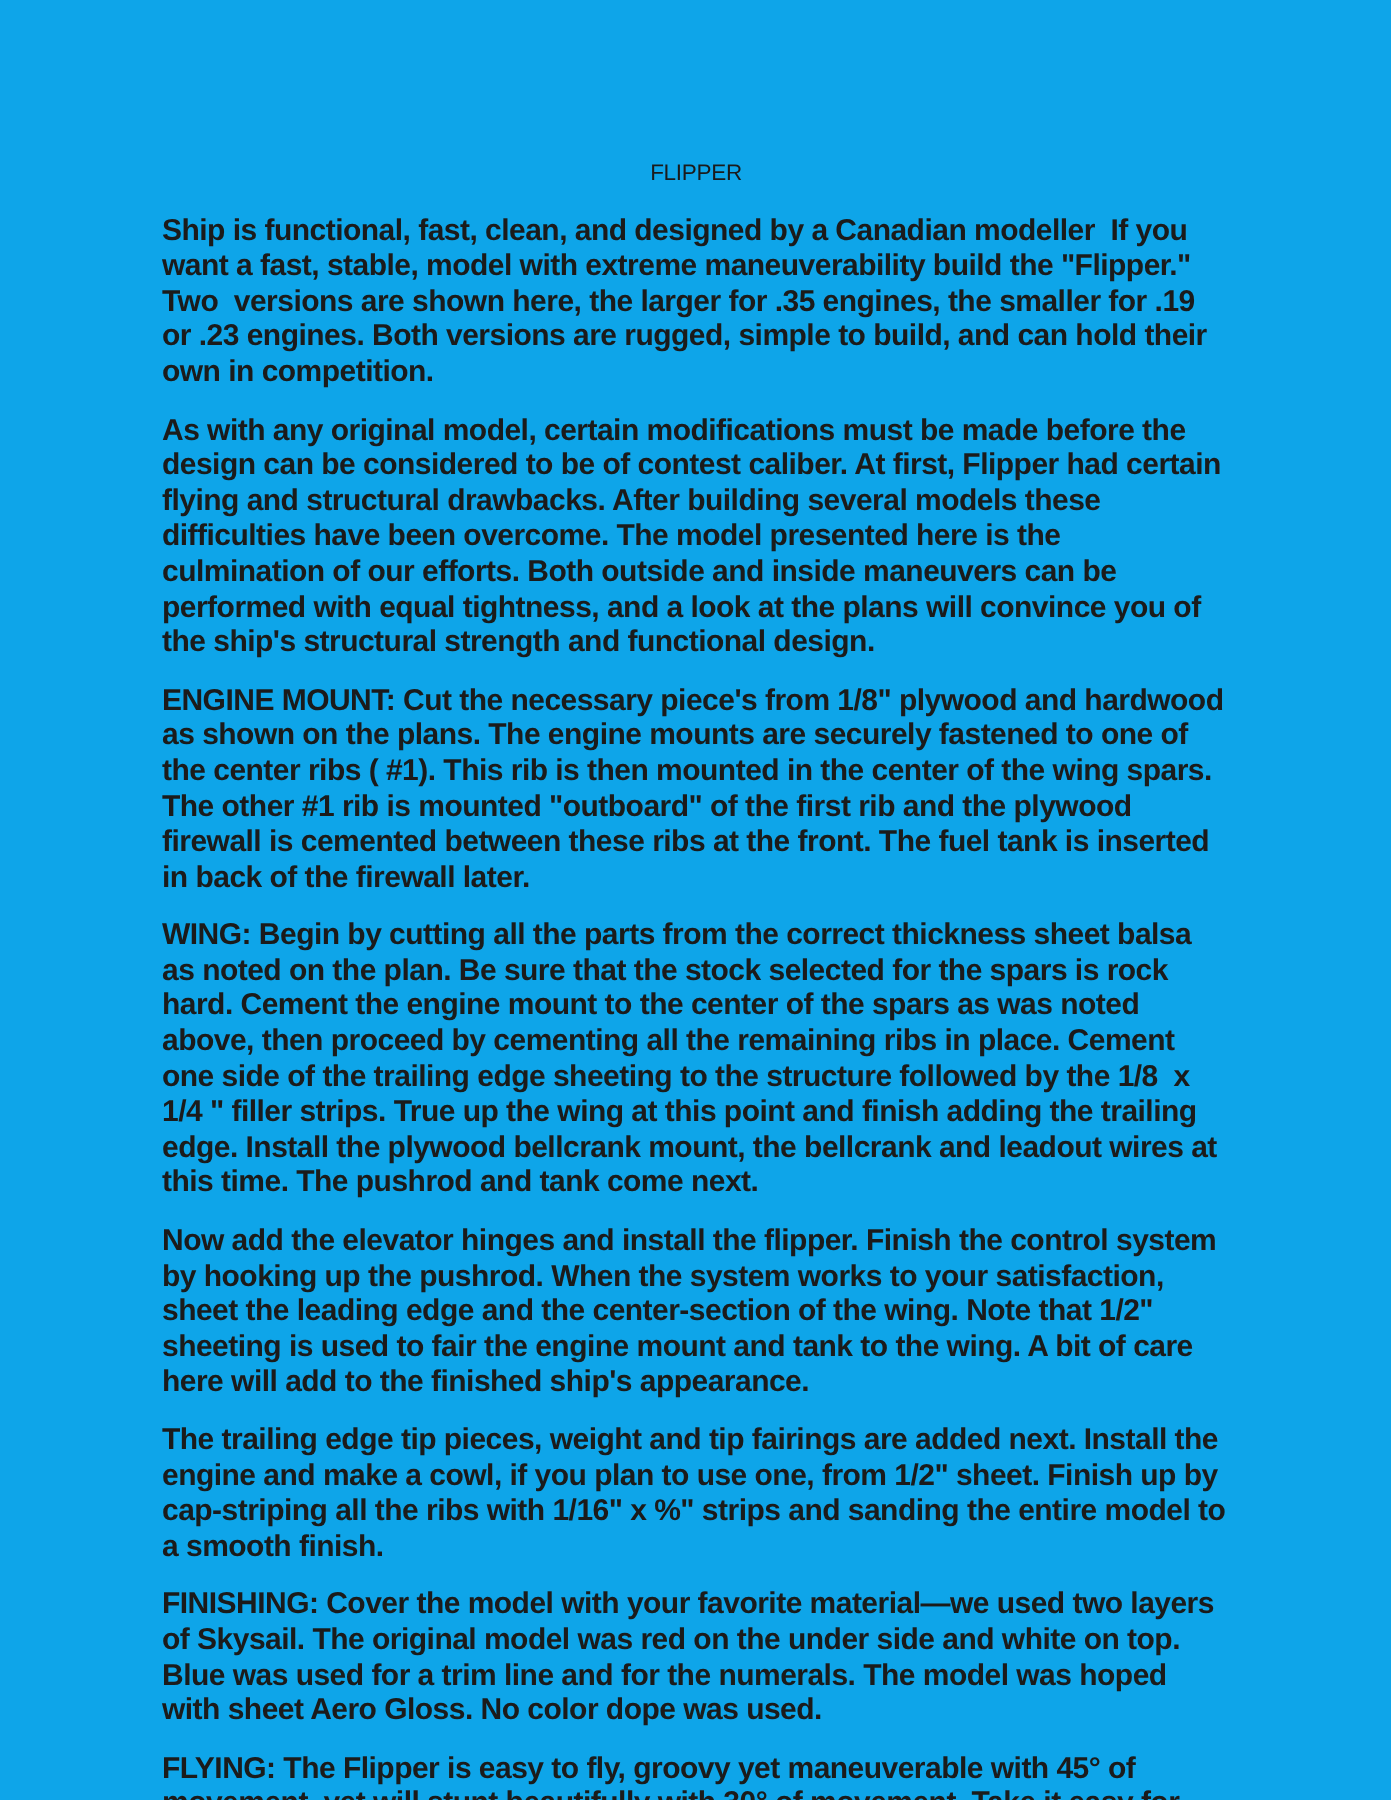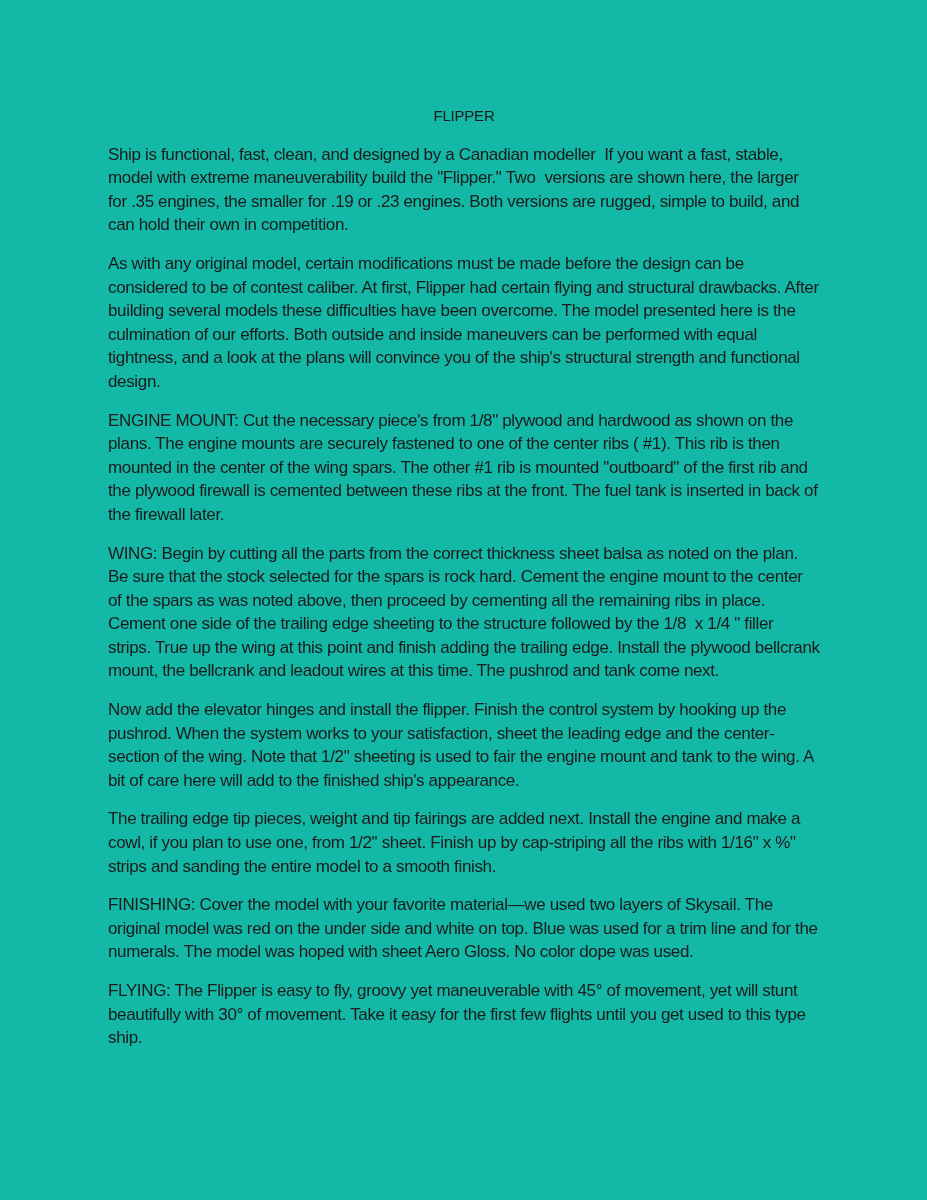--- a/index.html
+++ b/index.html
@@ -4,41 +4,41 @@
 <style>
   html, body {
     margin: 0;
     padding: 0;
     background: #ffffff;
   }
   .page {
     position: relative;
     width: 927px;
     height: 1200px;
-    background: #14b8a6;
+    background: #0ea5e9;
     overflow: hidden;
     font-family: "Liberation Sans", sans-serif;
     color: #1b1b1b;
   }
   .content {
     box-sizing: border-box;
     width: 927px;
     padding: 104px 107px 40px 108px;
   }
   .doc-title, .doc-byline {
     text-align: center;
     font-size: 15px;
     font-weight: 400;
     line-height: 23.6px;
     letter-spacing: -0.2px;
     margin: 0 0 15px 0;
   }
   .para {
-    font-size: 17px;
-    font-weight: 400;
+    font-size: 20px;
+    font-weight: 700;
     line-height: 23.6px;
     letter-spacing: -0.35px;
     margin: 0 0 15px 0;
     text-align: left;
     white-space: pre-wrap;
   }
 </style>
 </head>
 <body>
 

